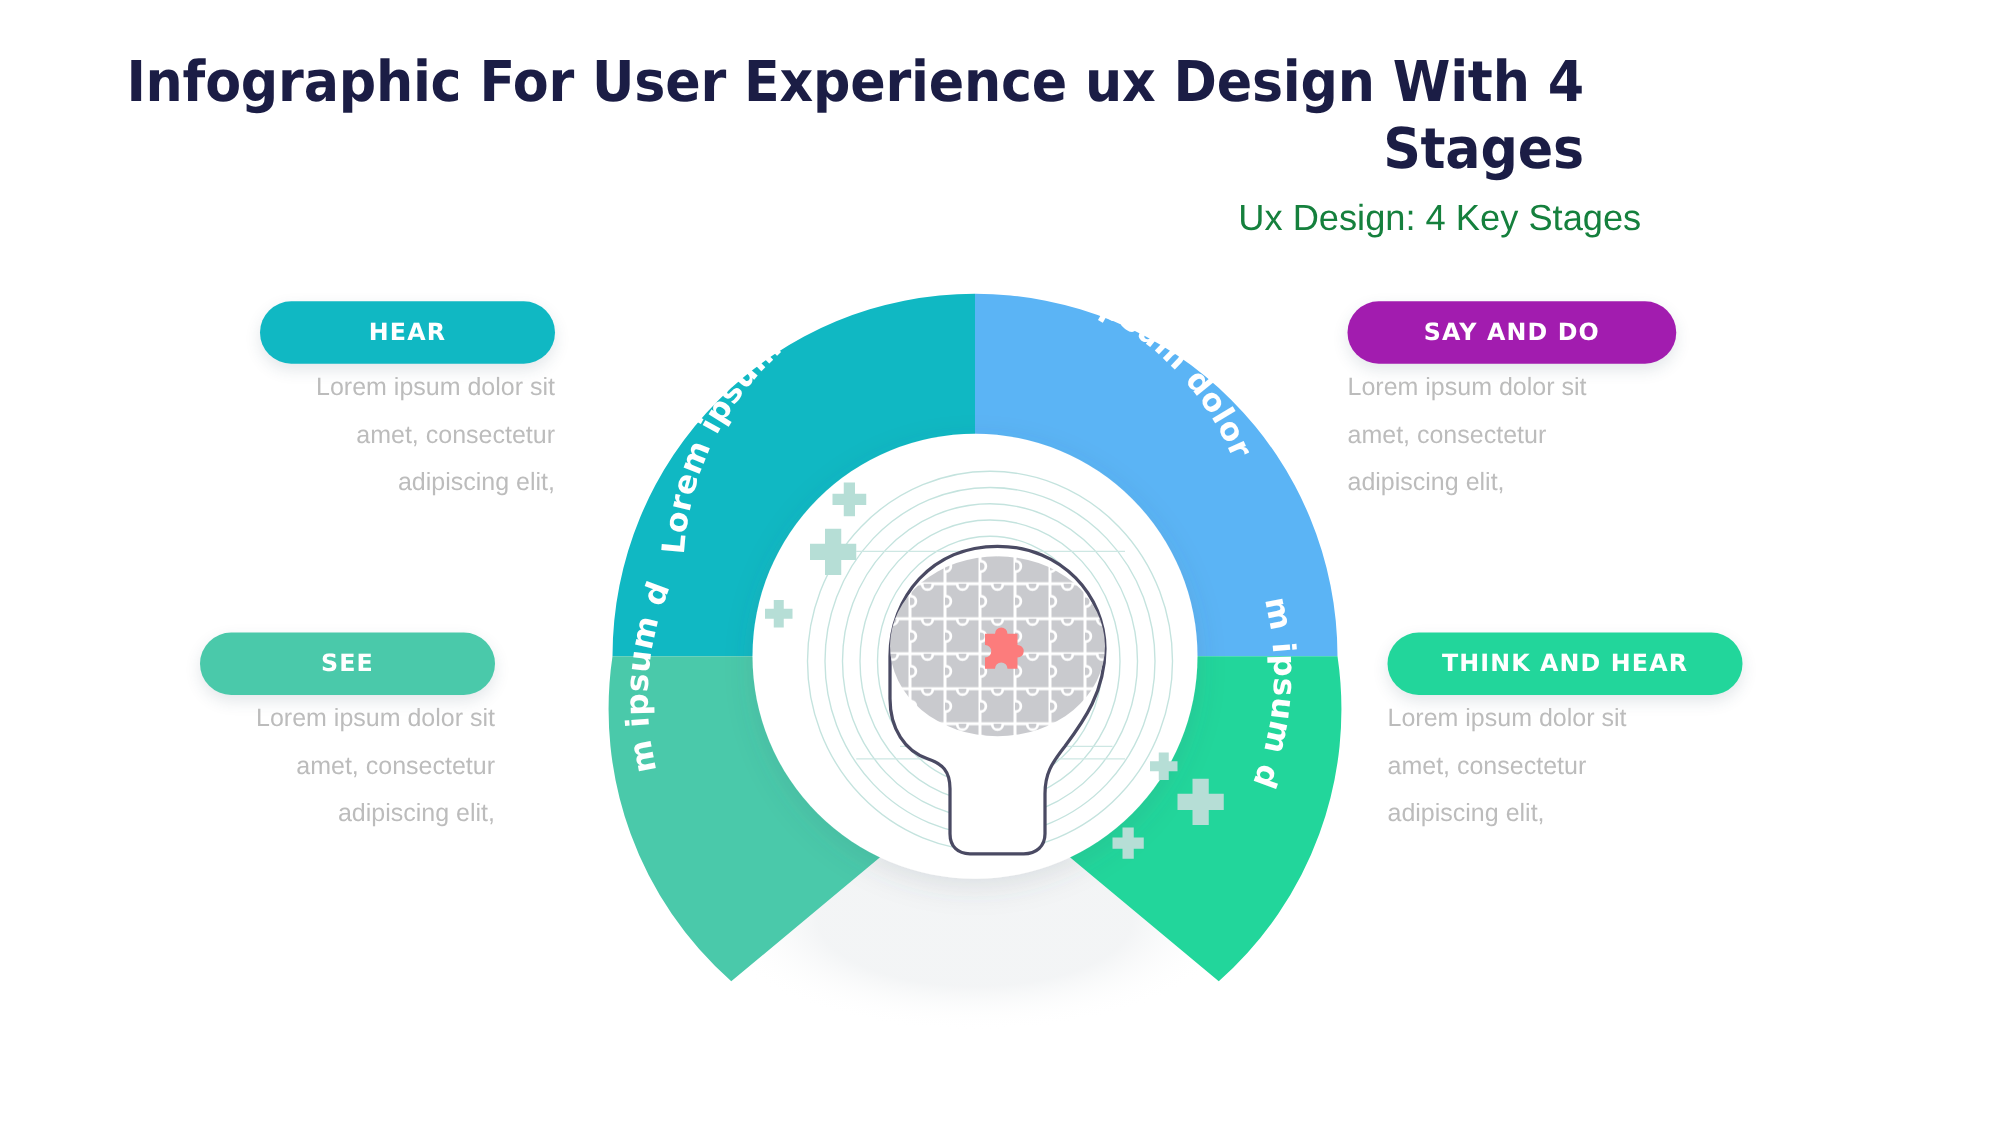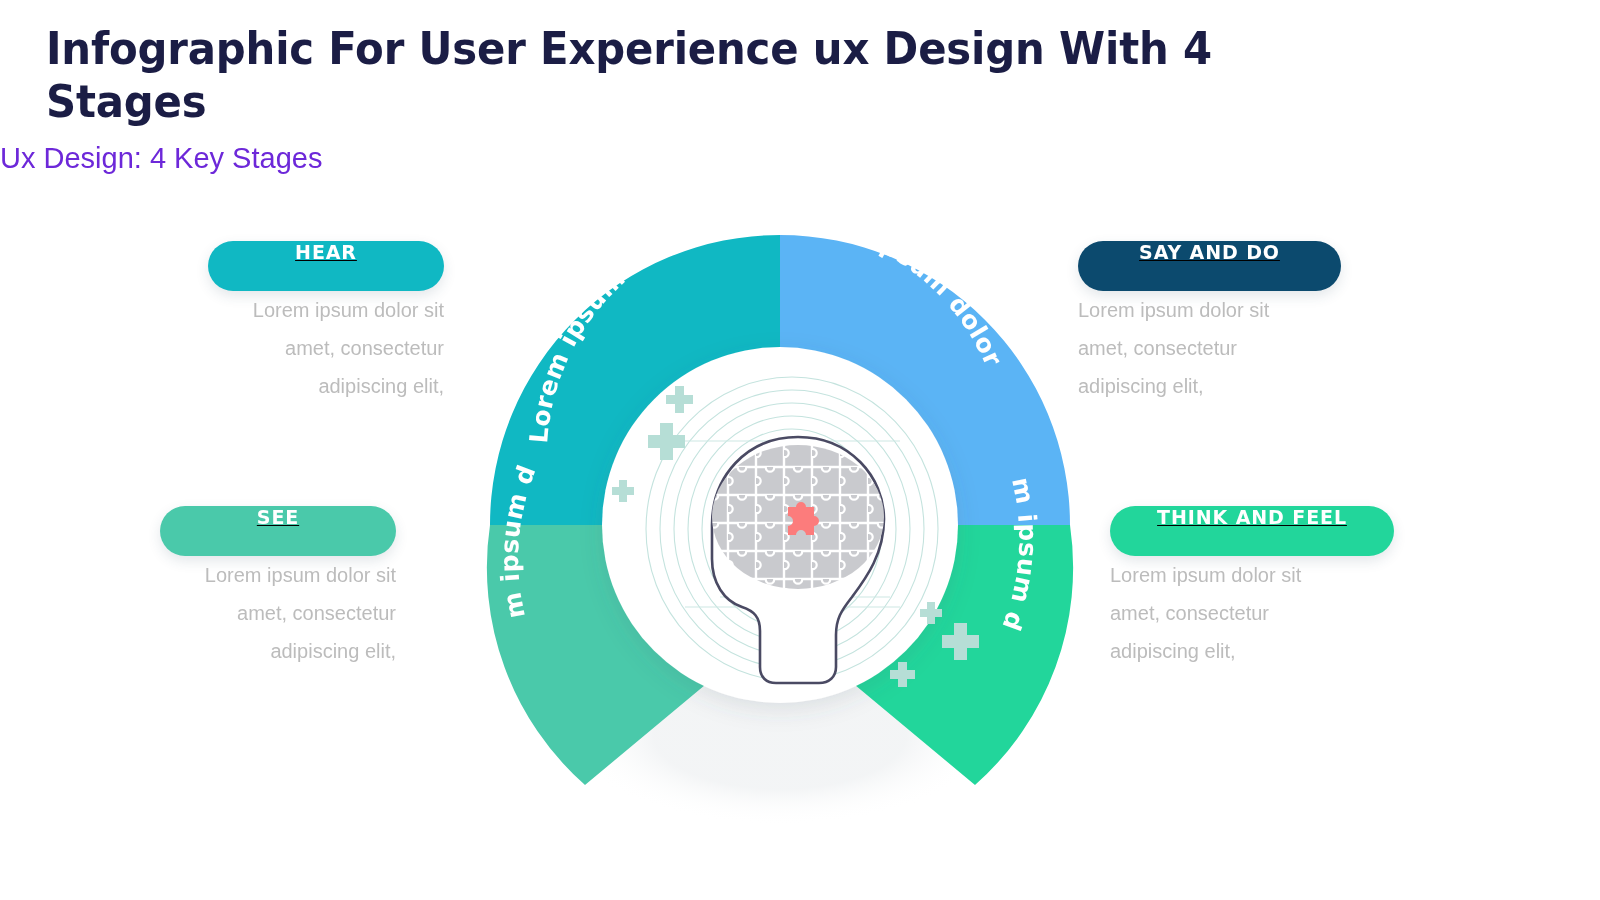--- a/index.html
+++ b/index.html
@@ -15,38 +15,38 @@
   #slide {
     position: relative;
     width: 1600px;
     height: 900px;
     background: #ffffff;
   }
 
   
   #header {
     position: absolute;
-    top: 0; left: 0;
+    top: 17px; left: 0;
     width: 1313px;
-    text-align: left;
+    text-align: right;
   }
   #page-title {
     margin-top: 22px;
     font-size: 45px;
     font-weight: bold;
     color: #1b1d45;
     letter-spacing: -0.2px;
     font-family: "DejaVu Sans", sans-serif;
     transform: scaleX(0.93);
   }
   #page-subtitle {
     margin-top: 14px;
     font-size: 29px;
     font-weight: 300;
-    color: #6d28d9;
+    color: #15803d;
     font-family: "Liberation Sans", sans-serif;
   }
 
   
   #wheel {
     position: absolute;
     left: 420px;
     top: 215px;
     width: 720px;
     height: 620px;
@@ -61,24 +61,23 @@
     letter-spacing: 0.4px;
   }
 
   
   .block { position: absolute; }
 
   .pill {
     border-radius: 40px;
     height: 50px;
     display: flex;
-    align-items: flex-start;
+    align-items: center;
     justify-content: center;
     box-shadow: 0 5px 13px rgba(40,70,90,0.13);
-    text-decoration: underline;
   }
   .pill-text {
     color: #ffffff;
     font-weight: bold;
     font-size: 19px;
     letter-spacing: 0.9px;
     font-family: "DejaVu Sans", sans-serif;
     white-space: nowrap;
   }
 
@@ -225,26 +224,26 @@
   </div>
 
   <div class="block" id="block-see">
     <div class="pill" style="background:#4ac9aa; width:236px;">
       <span class="pill-text">SEE</span>
     </div>
     <div class="desc">Lorem ipsum dolor sit amet, consectetur adipiscing elit,</div>
   </div>
 
   <div class="block" id="block-say">
-    <div class="pill" style="background:#0c4a6e; width:263px;">
+    <div class="pill" style="background:#a21caf; width:263px;">
       <span class="pill-text">SAY AND DO</span>
     </div>
     <div class="desc">Lorem ipsum dolor sit amet, consectetur adipiscing elit,</div>
   </div>
 
   <div class="block" id="block-think">
     <div class="pill" style="background:#22d69b; width:284px;">
-      <span class="pill-text">THINK AND FEEL</span>
+      <span class="pill-text">THINK AND HEAR</span>
     </div>
     <div class="desc">Lorem ipsum dolor sit amet, consectetur adipiscing elit,</div>
   </div>
 
 </div>
 
 </body></html>

